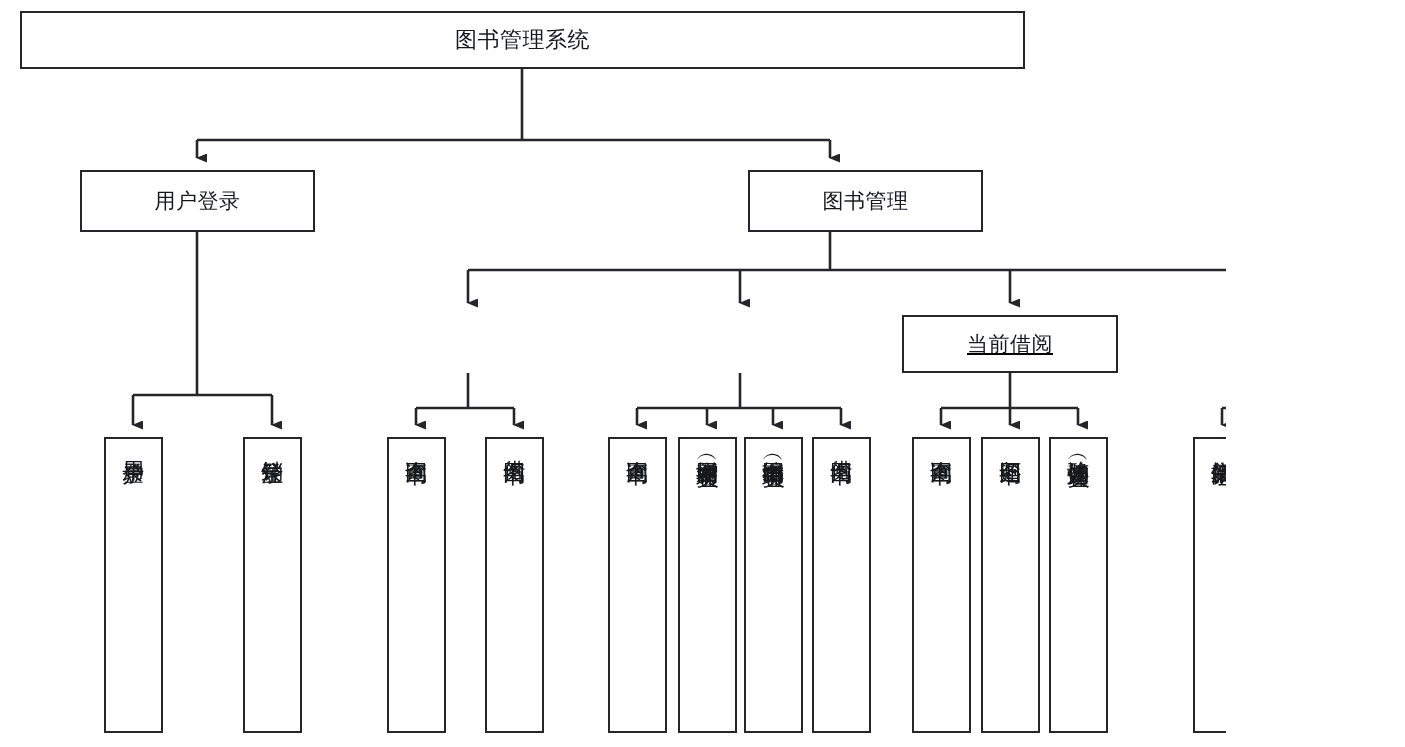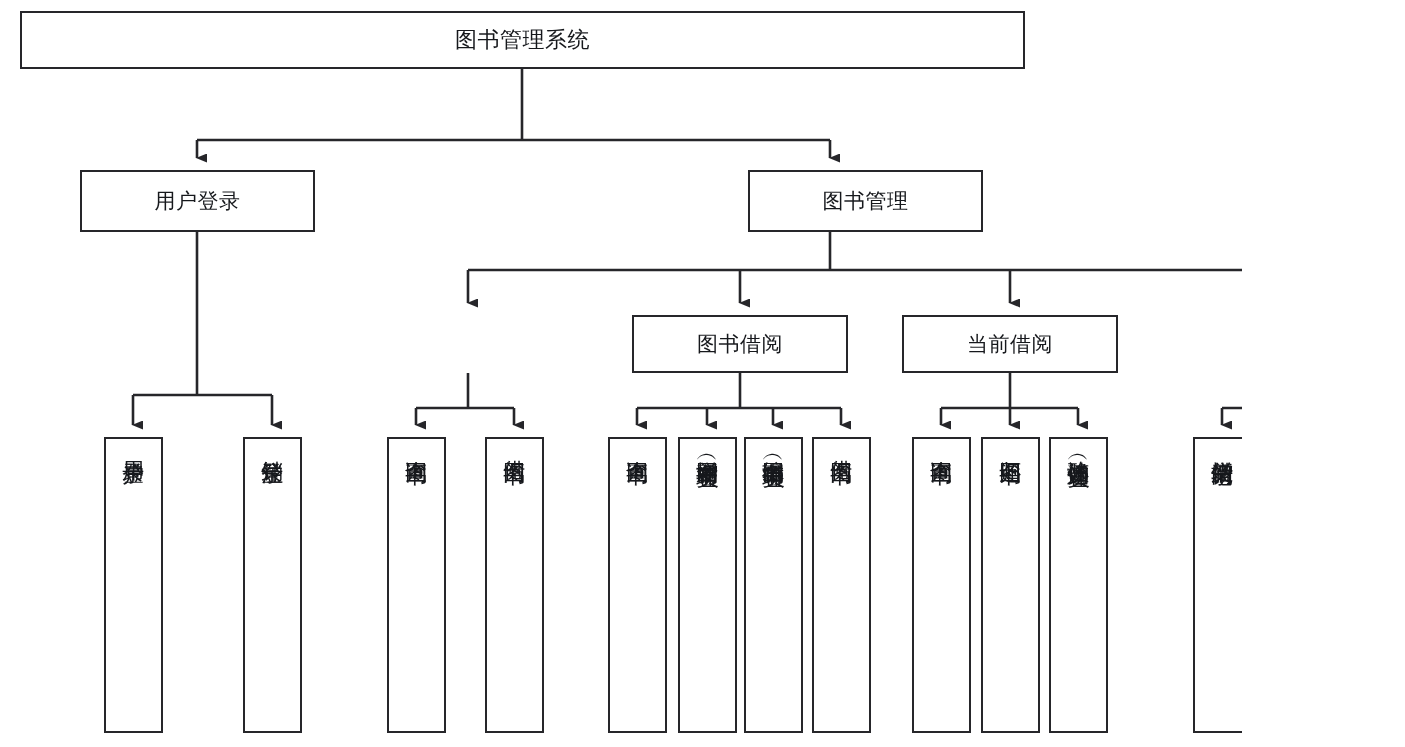--- a/index.html
+++ b/index.html
@@ -10,21 +10,20 @@
   }
   body {
     font-family: "DejaVu Sans", "Liberation Sans", sans-serif;
   }
   #diagram-root {
     position: relative;
     width: 1226px;
     height: 747px;
     background: #ffffff;
     overflow: hidden;
-    padding-left: 16px;
   }
   #edges-layer {
     position: absolute;
     left: 0;
     top: 0;
     width: 1405px;
     height: 747px;
   }
   .node {
     position: absolute;
@@ -137,24 +136,21 @@
     <span class="node-label">图书管理系统</span>
   </div>
 
   <div class="node h" style="left:80px; top:170px; width:235px; height:62px;">
     <span class="node-label">用户登录</span>
   </div>
   <div class="node h" style="left:748px; top:170px; width:235px; height:62px;">
     <span class="node-label">图书管理</span>
   </div>
 
-  <div class="node h" style="left:632px; top:315px; width:216px; height:58px;">
-    <span class="node-label">图书借阅</span>
-  </div>
-  <div class="node h" style="left:902px; top:315px; width:216px; height:58px;">
+  <div class="node h" style="left:902px; top:315px; width:216px; height:58px;text-decoration:underline;">
     <span class="node-label">当前借阅</span>
   </div>
 
   <div class="node v" style="left:104px; top:437px; width:59px; height:296px;">
     <span class="node-label">用户登录</span>
   </div>
   <div class="node v" style="left:243px; top:437px; width:59px; height:296px;">
     <span class="node-label">注销登录</span>
   </div>
 

